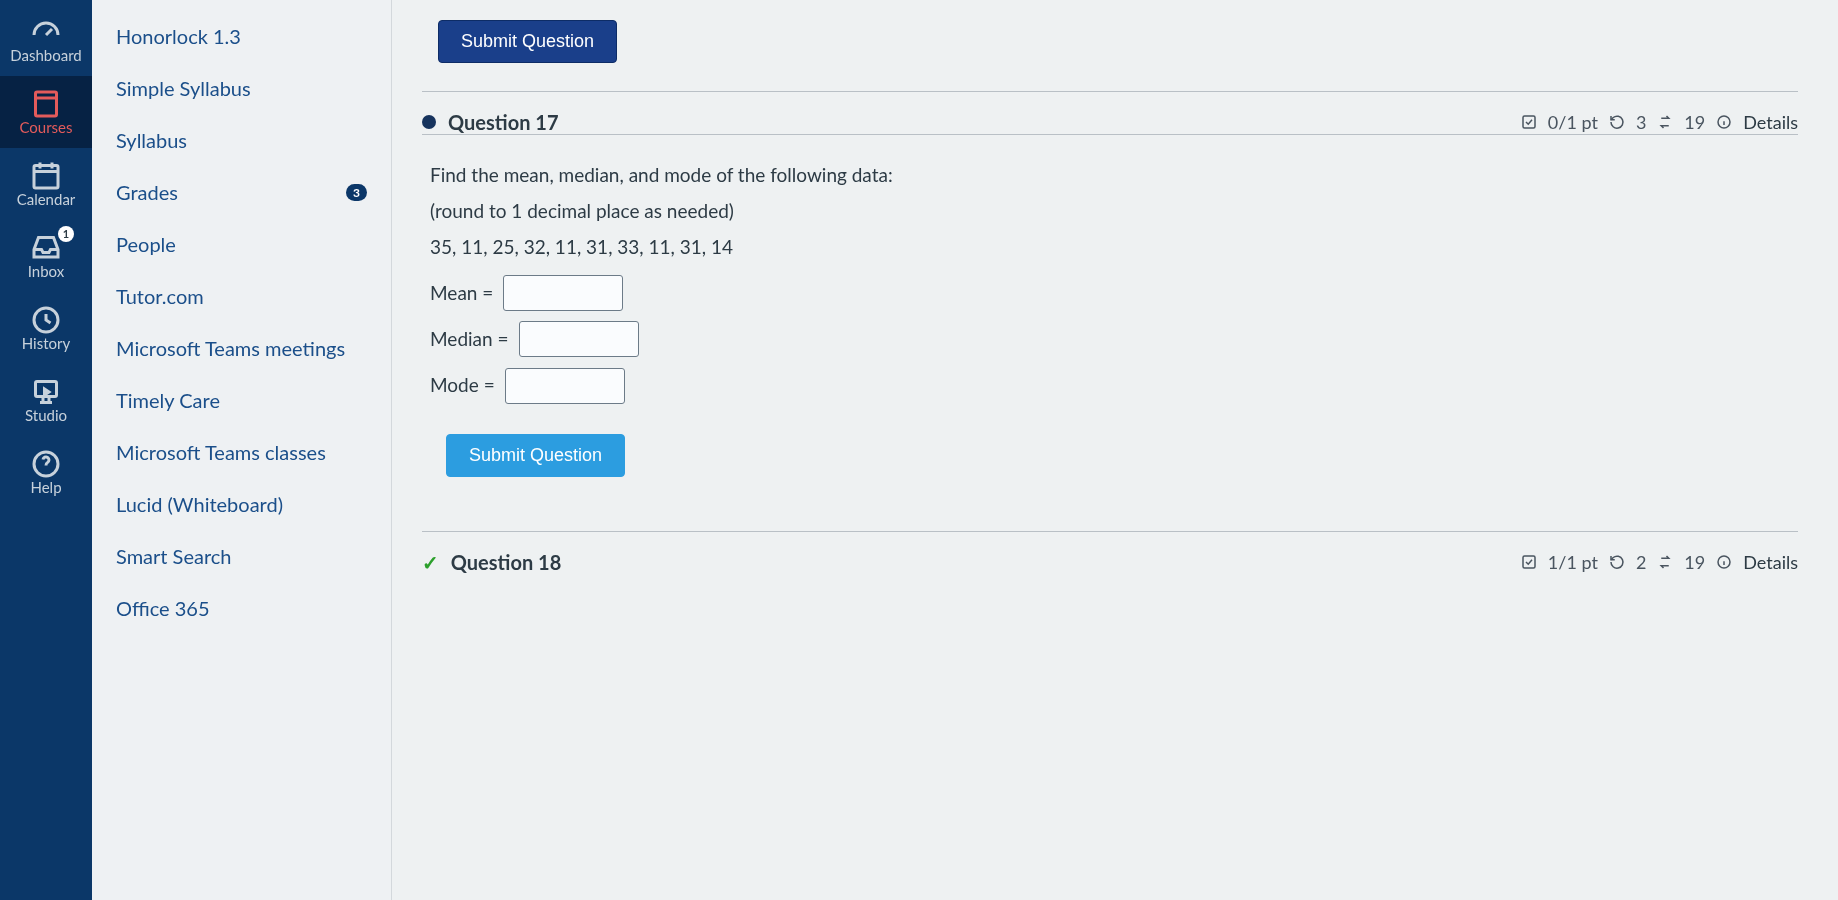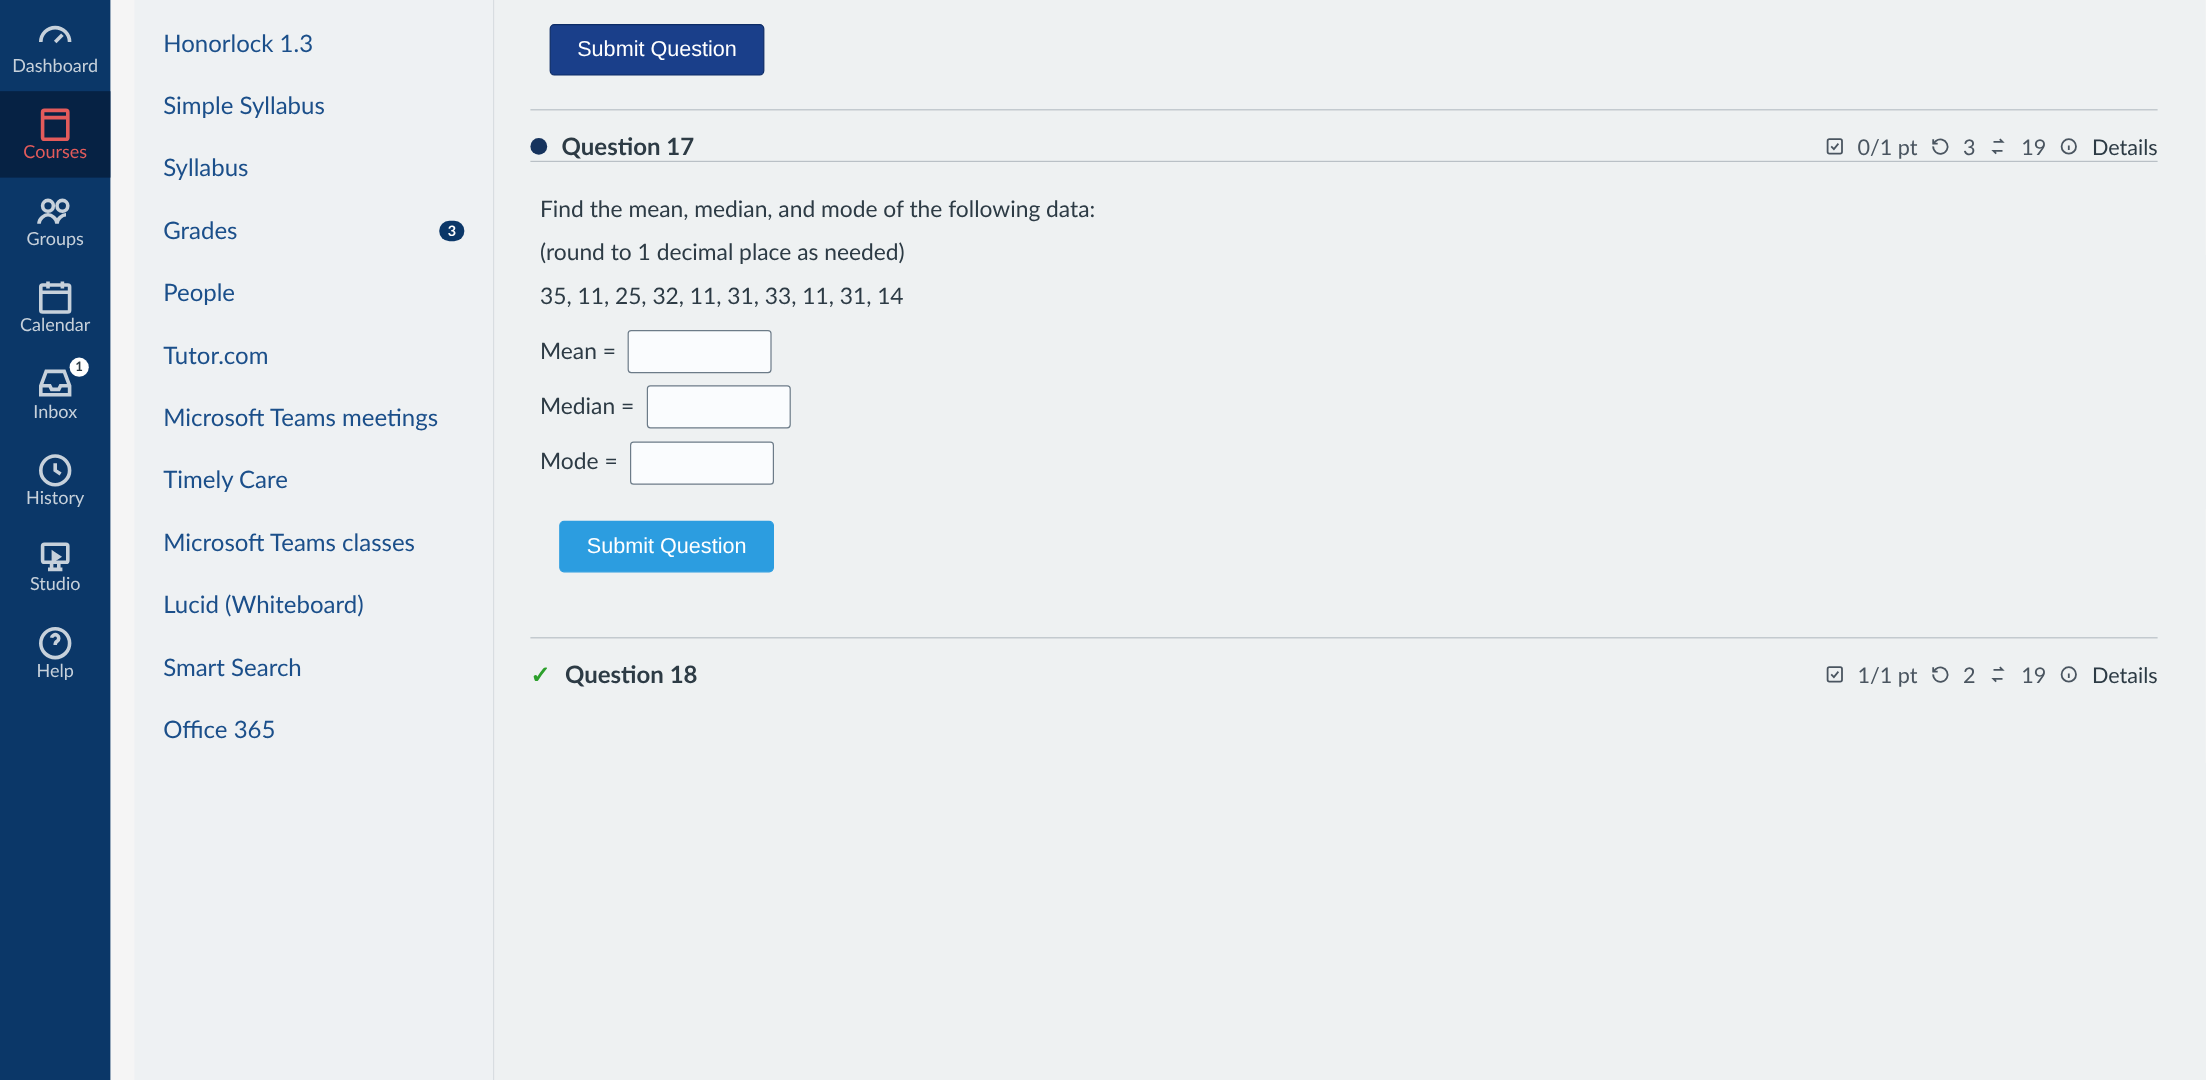--- a/index.html
+++ b/index.html
@@ -35,21 +35,20 @@
 .nav-badge {
   position:absolute; top:6px; left:58px;
   background:#fff; color:#2d3b45; border-radius:10px; font-size:11px;
   min-width:16px; height:16px; line-height:16px; font-weight:bold;
 }
 .course-nav {
   width: 300px;
   background: #eef1f3;
   border-right: 1px solid #d3d8dc;
   padding: 10px 0;
-  margin-left: 20px;
 }
 .course-nav a {
   display:flex; align-items:center; justify-content:space-between;
   padding: 14px 24px;
   color: #1b4f8a;
   font-size: 20px;
   text-decoration:none;
   cursor:pointer;
 }
 .course-nav .pill {
@@ -108,30 +107,20 @@
       <svg viewBox="0 0 24 24">
           <rect x="5" y="4" width="14" height="16" rx="1"></rect>
           <path d="M5 8h14"></path>
         </svg>
     </span>
     <span class="label">Courses</span>
   </div>
   <div class="nav-item">
     <span class="icon">
       <svg viewBox="0 0 24 24">
-          <circle cx="8" cy="9" r="3"></circle>
-          <circle cx="16" cy="9" r="3"></circle>
-          <path d="M3 19c0-3 3-5 5-5s5 2 5 5M13 19c0-3 3-5 5-5"></path>
-        </svg>
-    </span>
-    <span class="label">Groups</span>
-  </div>
-  <div class="nav-item">
-    <span class="icon">
-      <svg viewBox="0 0 24 24">
           <rect x="4" y="5" width="16" height="15" rx="1"></rect>
           <path d="M4 9h16M8 3v4M16 3v4"></path>
         </svg>
     </span>
     <span class="label">Calendar</span>
   </div>
   <div class="nav-item">
     <span class="icon">
       <svg viewBox="0 0 24 24">
           <path d="M4 13l3-8h10l3 8v5H4z"></path>

